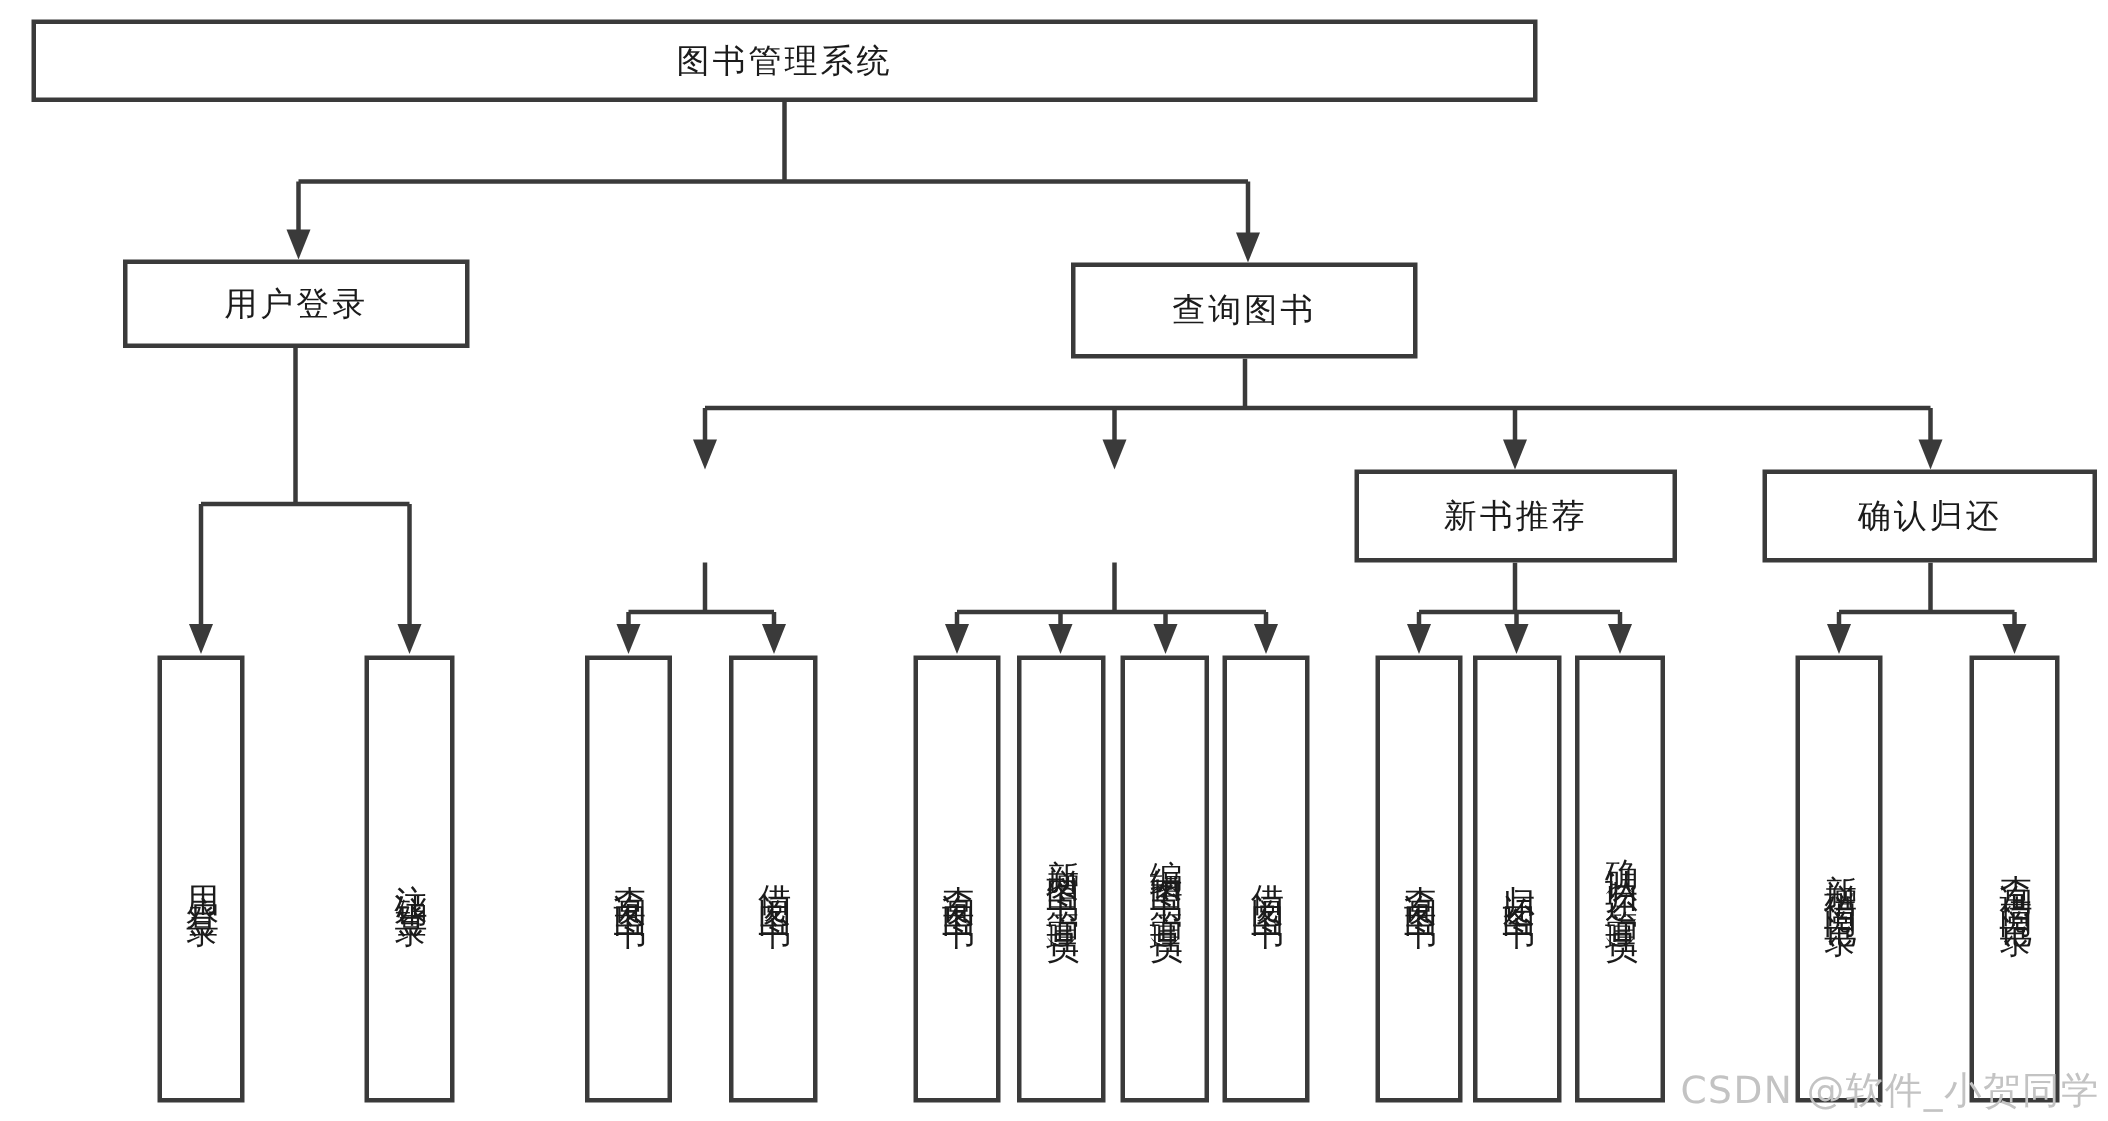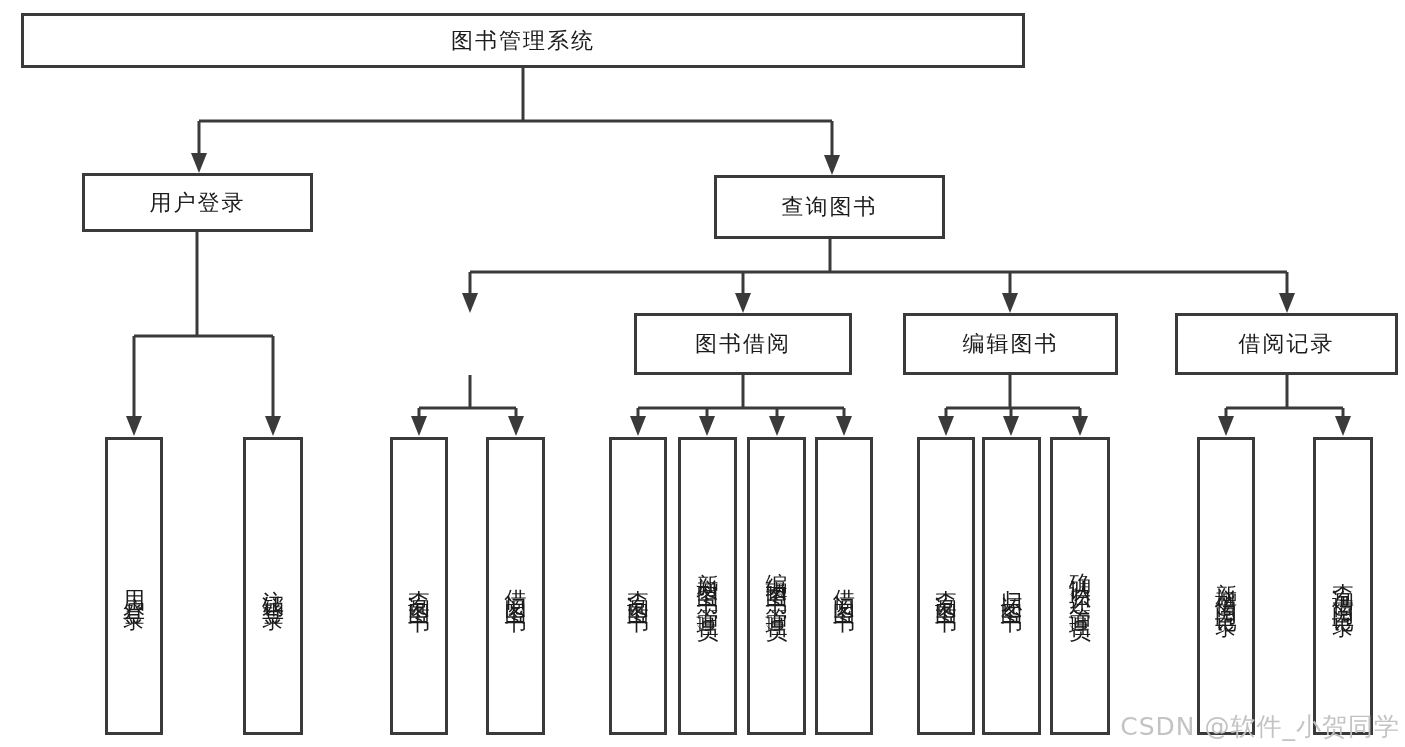--- a/index.html
+++ b/index.html
@@ -123,28 +123,25 @@
     <span class="h-label">图书管理系统</span>
   </div>
 
   <div class="node" style="left:82px; top:173px; width:231px; height:59px;">
     <span class="h-label">用户登录</span>
   </div>
   <div class="node" style="left:714px; top:175px; width:231px; height:64px;">
     <span class="h-label">查询图书</span>
   </div>
 
-  <div class="node" style="left:634px; top:313px; width:218px; height:62px;">
-    <span class="h-label">图书借阅</span>
-  </div>
   <div class="node" style="left:903px; top:313px; width:215px; height:62px;">
-    <span class="h-label">编辑图书</span>
+    <span class="h-label">新书推荐</span>
   </div>
   <div class="node" style="left:1175px; top:313px; width:223px; height:62px;">
-    <span class="h-label">借阅记录</span>
+    <span class="h-label">确认归还</span>
   </div>
 
   <div class="node" style="left:105px; top:437px; width:58px; height:298px;">
     <span class="v-label">用户登录</span>
   </div>
   <div class="node" style="left:243px; top:437px; width:60px; height:298px;">
     <span class="v-label">注销登录</span>
   </div>
 
   <div class="node" style="left:390px; top:437px; width:58px; height:298px;">

